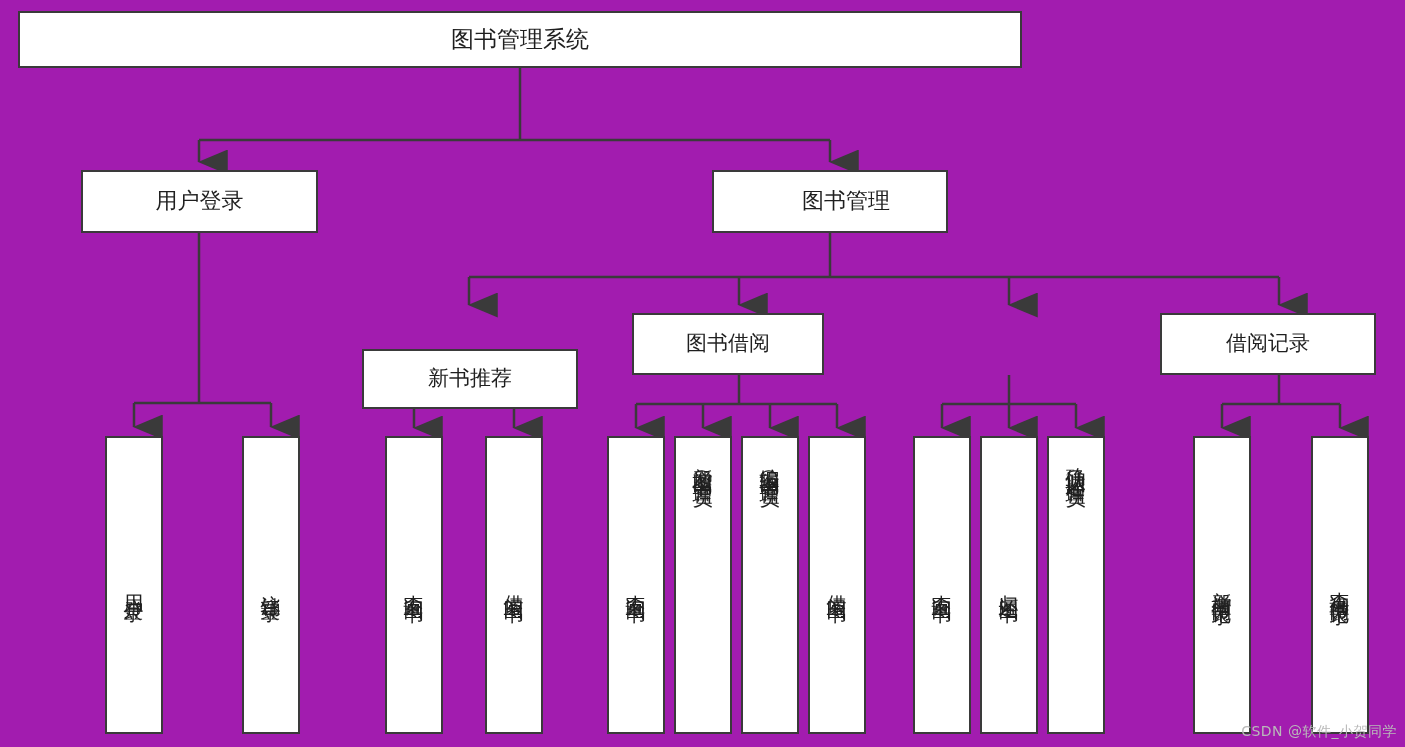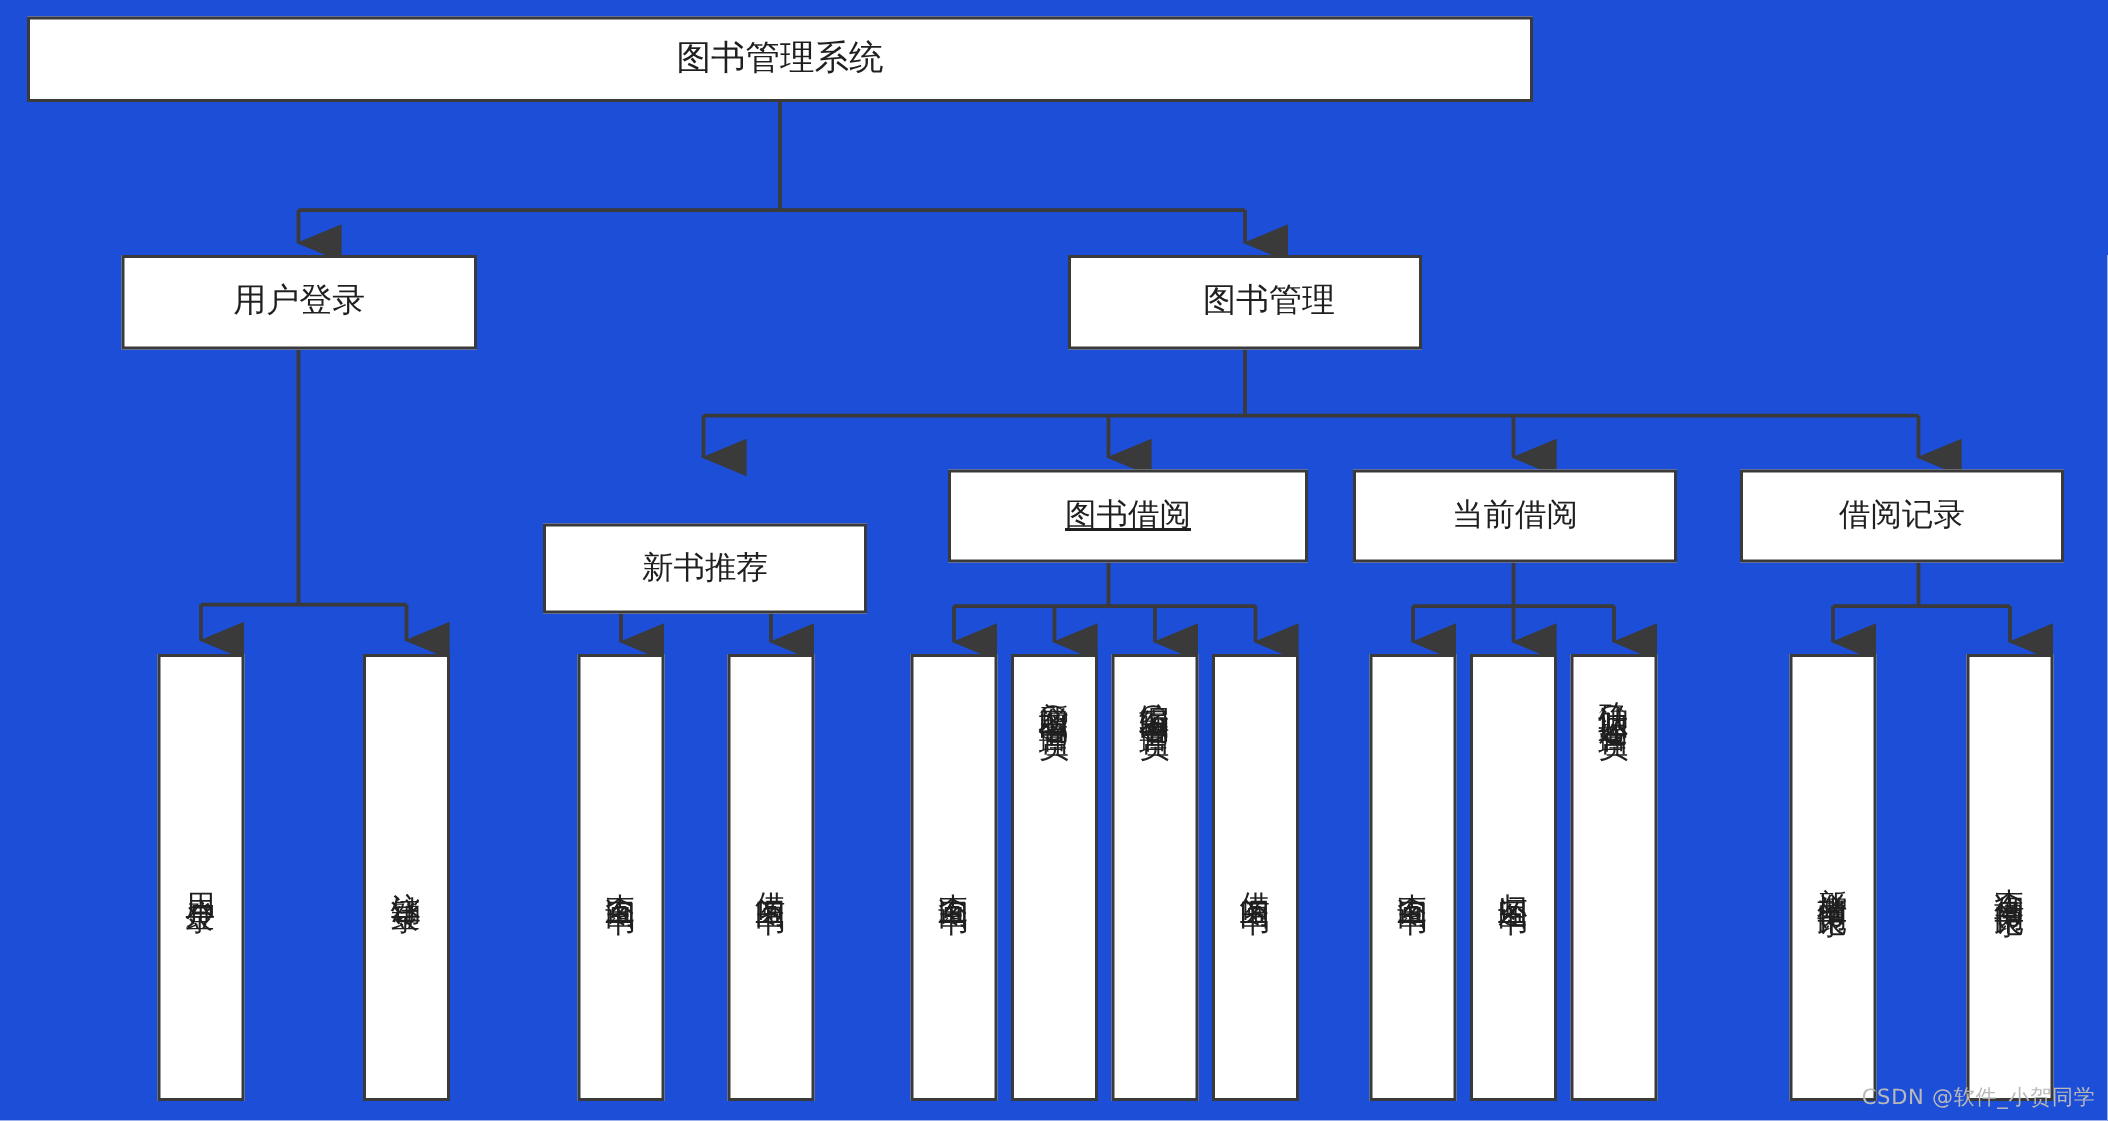--- a/index.html
+++ b/index.html
@@ -4,21 +4,21 @@
 <style>
   html, body {
     margin: 0;
     padding: 0;
     background: #ffffff;
   }
   #canvas {
     position: relative;
     width: 1405px;
     height: 747px;
-    background: #1d4ed8;
+    background: #a21caf;
     font-family: "DejaVu Sans", "Liberation Sans", sans-serif;
     overflow: hidden;
   }
   #wires {
     position: absolute;
     left: 0;
     top: 0;
     width: 1405px;
     height: 747px;
     pointer-events: none;
@@ -133,25 +133,22 @@
   <div class="node lvl2" style="left:81px; top:170px; width:237px; height:63px;">
     <span class="node-label">用户登录</span>
   </div>
   <div class="node lvl2" style="left:712px; top:170px; width:236px; height:63px;padding-left:32px;">
     <span class="node-label">图书管理</span>
   </div>
 
   <div class="node lvl3" style="left:362px; top:313px; width:216px; height:60px;margin-top:36px;">
     <span class="node-label">新书推荐</span>
   </div>
-  <div class="node lvl3" style="left:632px; top:313px; width:240px; height:62px;text-decoration:underline;">
+  <div class="node lvl3" style="left:632px; top:313px; width:192px; height:62px;">
     <span class="node-label">图书借阅</span>
-  </div>
-  <div class="node lvl3" style="left:902px; top:313px; width:216px; height:62px;">
-    <span class="node-label">当前借阅</span>
   </div>
   <div class="node lvl3" style="left:1160px; top:313px; width:216px; height:62px;">
     <span class="node-label">借阅记录</span>
   </div>
 
   <div class="node leaf midstart" style="left:105px; top:436px; width:58px; height:298px;">
     <span class="node-label">用户登录</span>
   </div>
   <div class="node leaf midstart" style="left:242px; top:436px; width:58px; height:298px;">
     <span class="node-label">注销登录</span>

